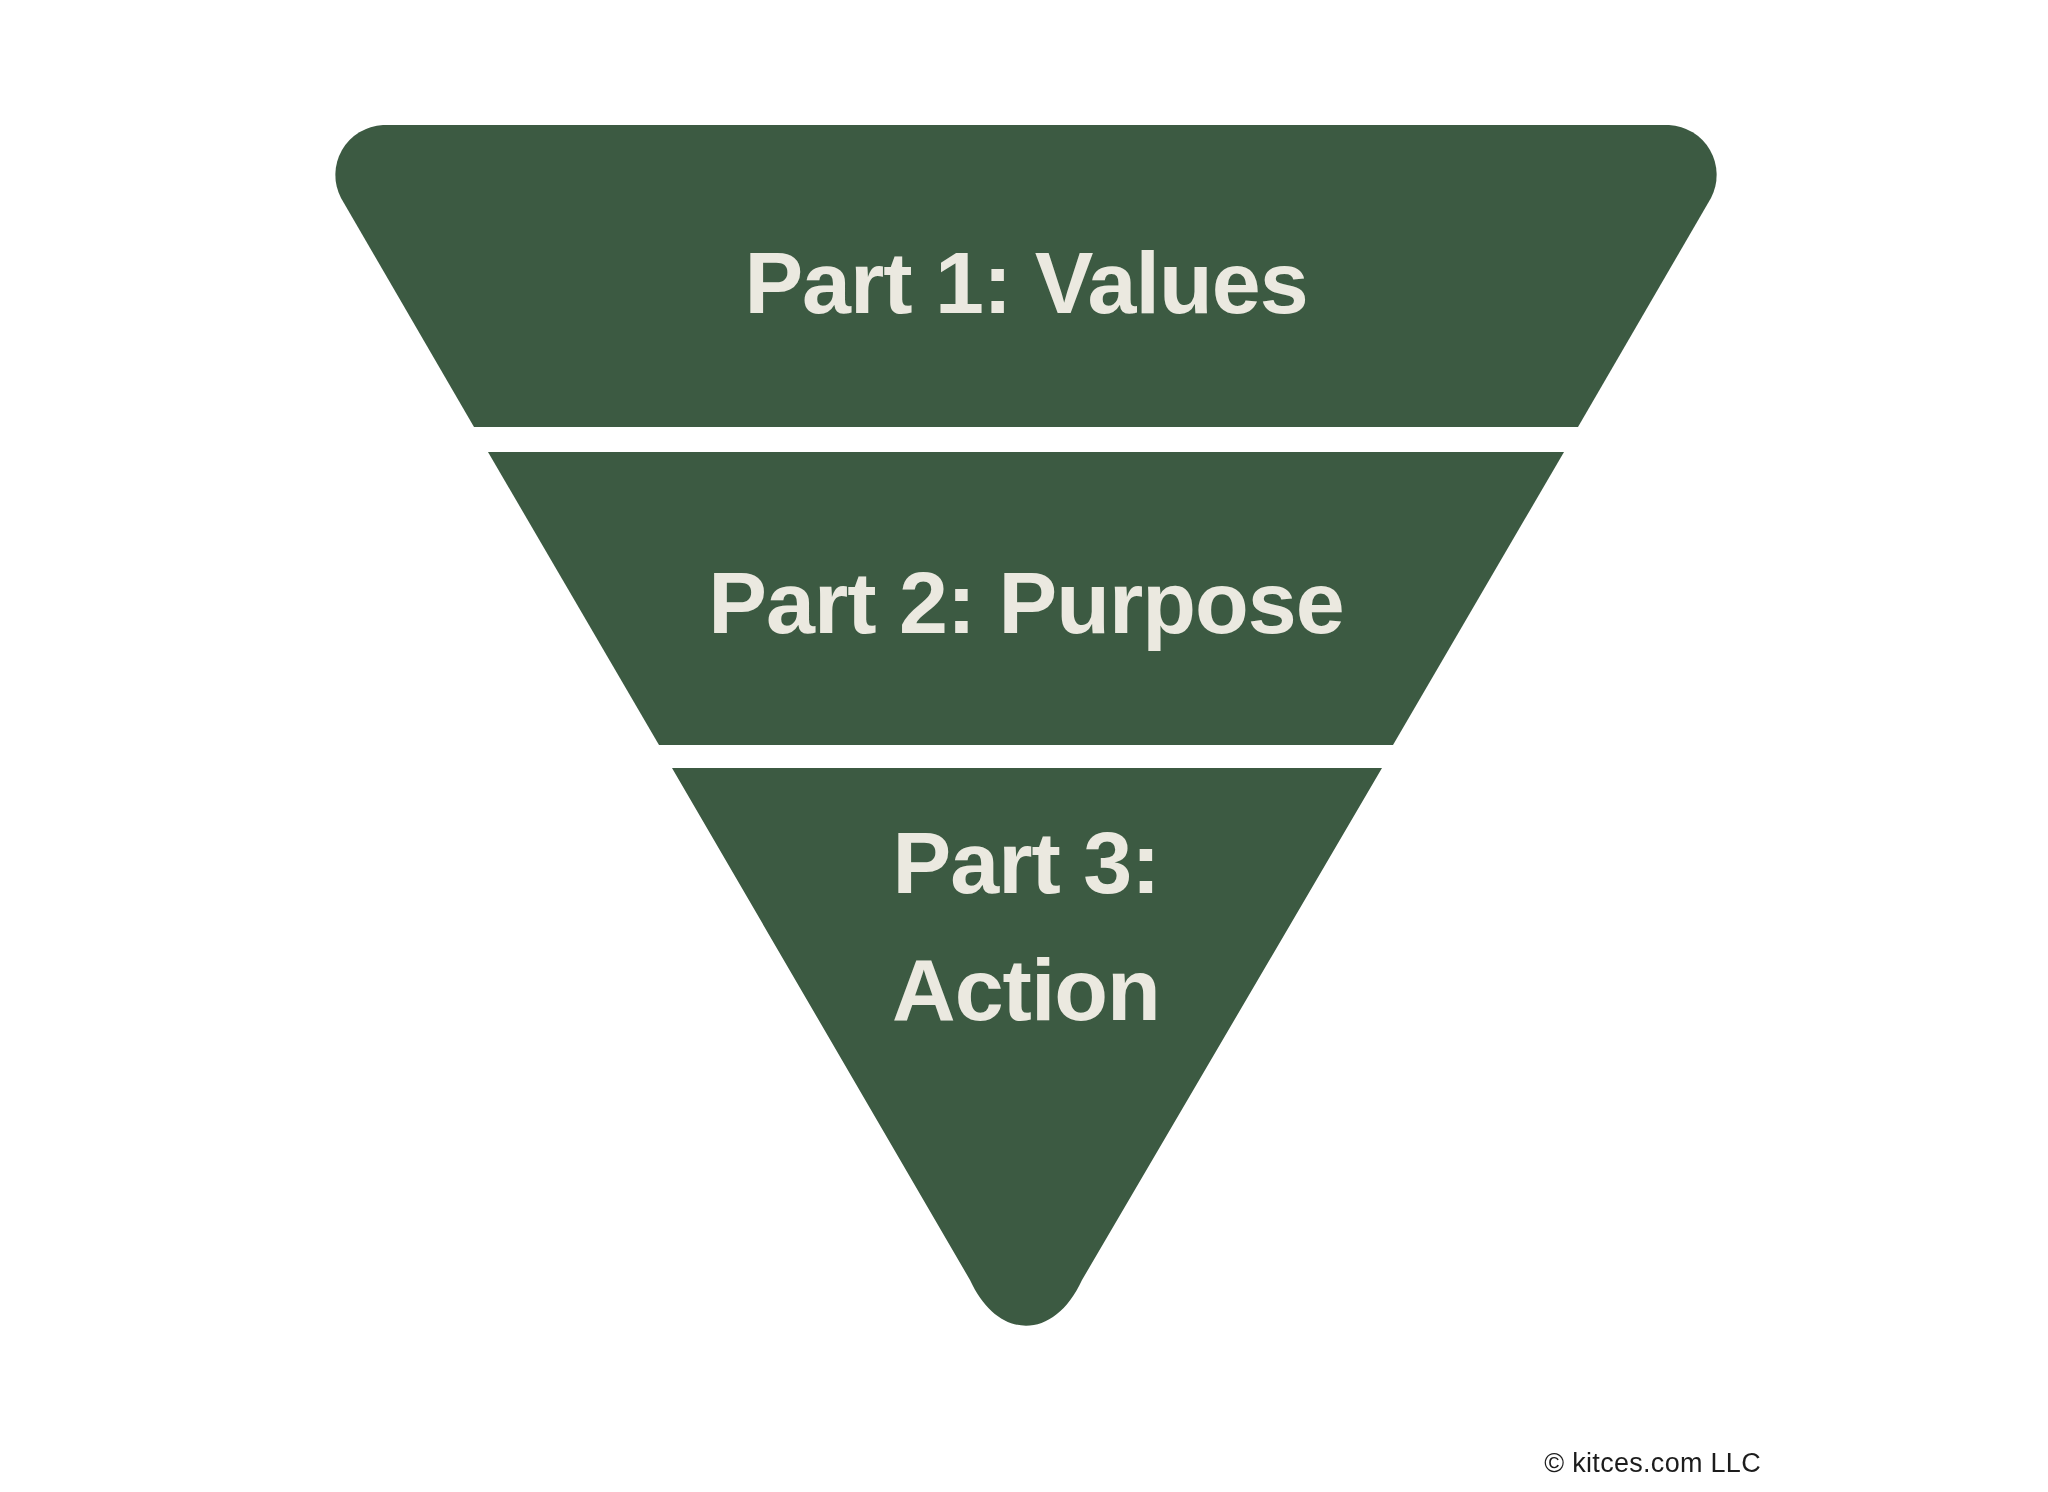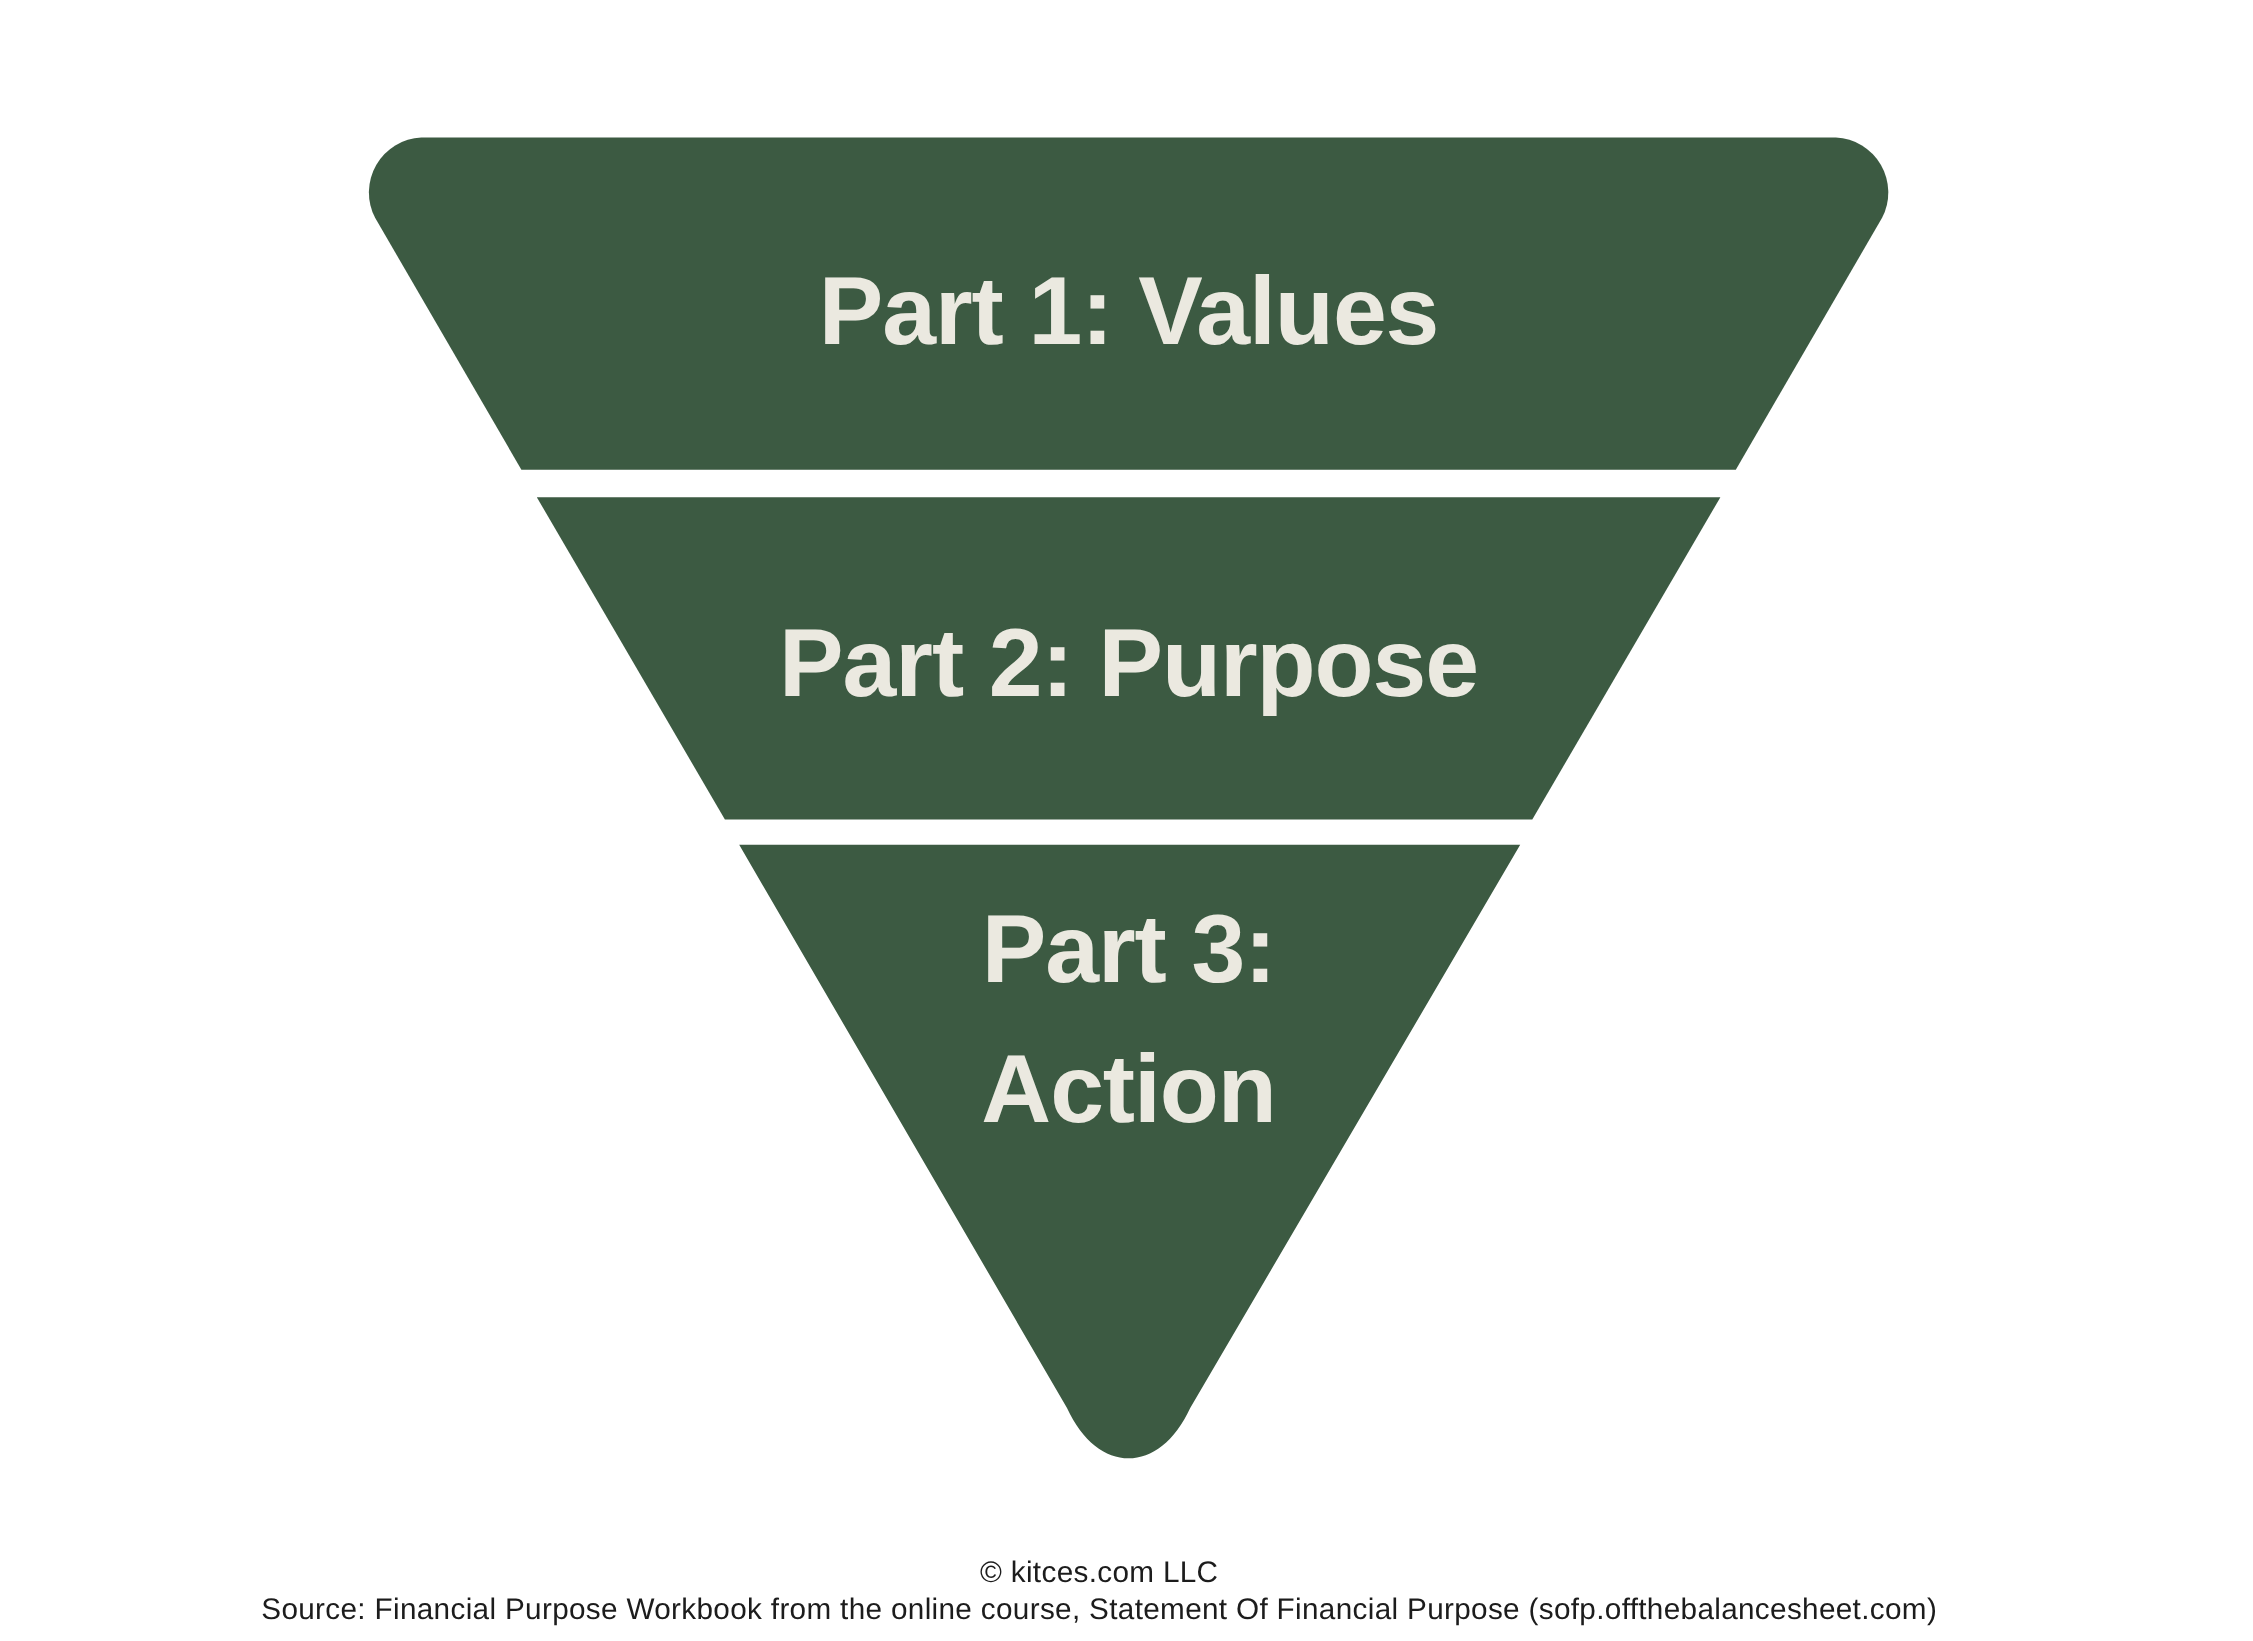--- a/index.html
+++ b/index.html
@@ -57,16 +57,15 @@
 
     <text class="seg-label" x="1026" y="633" fill="#ebe9e0">Part 2: Purpose</text>
 
     <text class="seg-label" x="1026" y="893" fill="#ebe9e0">Part 3:</text>
 
     <text class="seg-label" x="1026" y="1020" fill="#ebe9e0">Action</text>
   </svg>
 
   <div class="footer">
     <div>© kitces.com LLC</div>
-    <div>Source: Financial Purpose Workbook from the online course, Statement Of Financial Purpose (sofp.offthebalancesheet.com)</div>
   </div>
 
 </div>
 
 </body></html>

